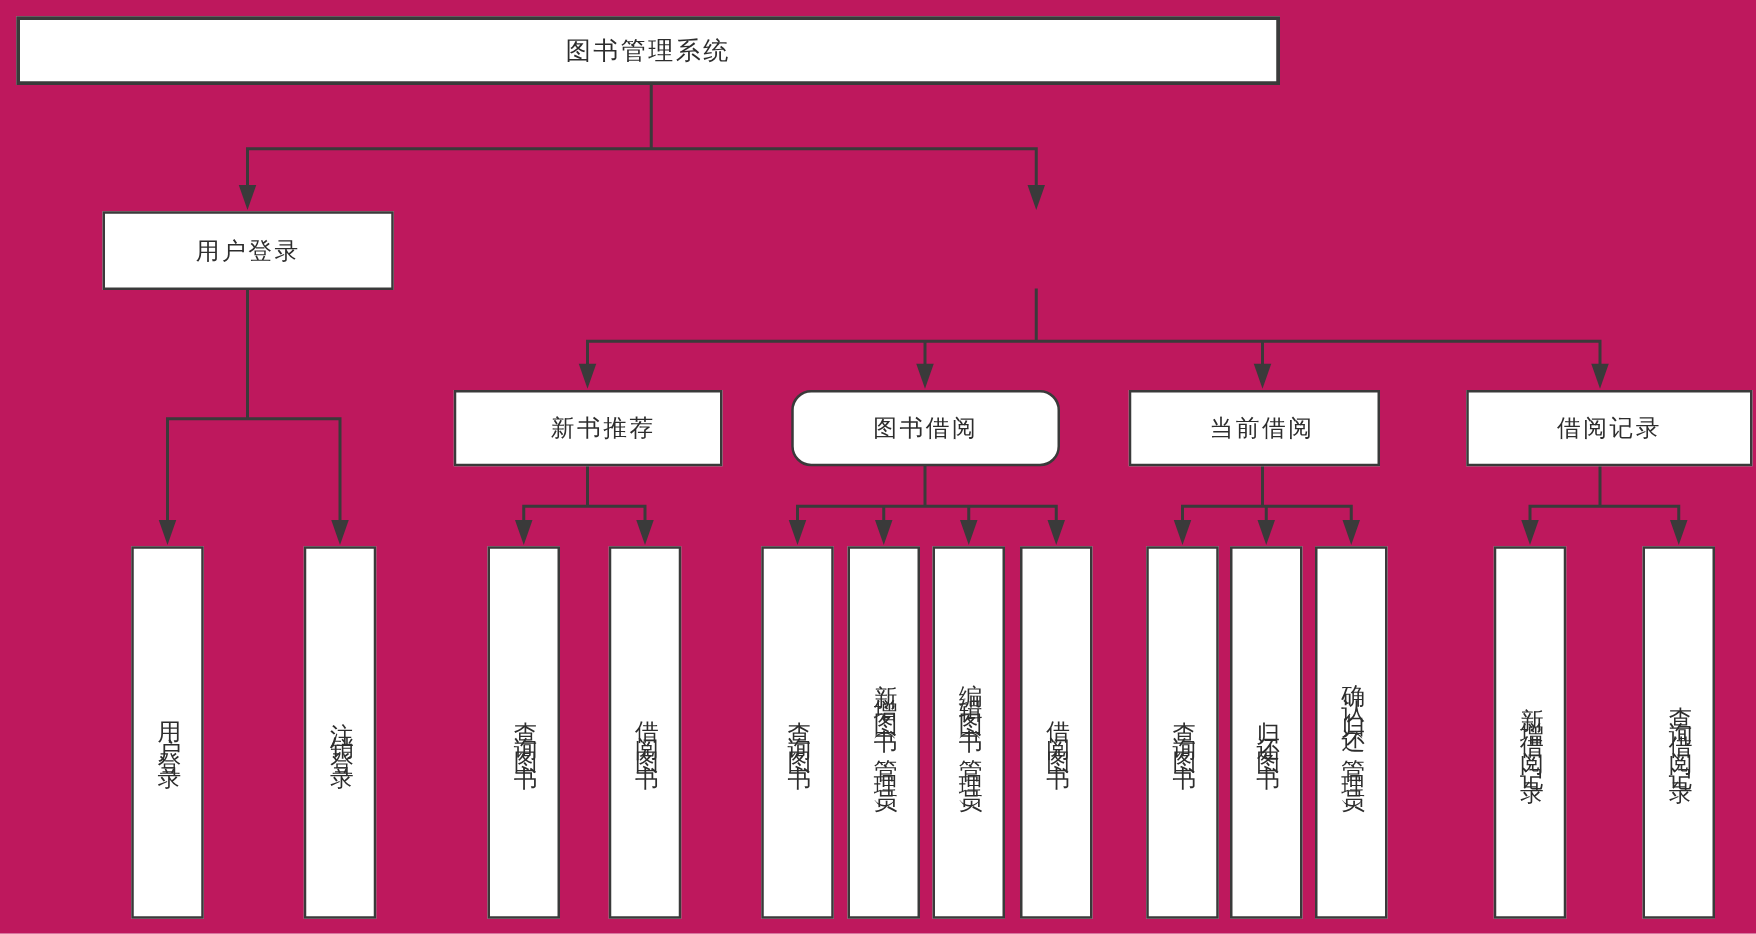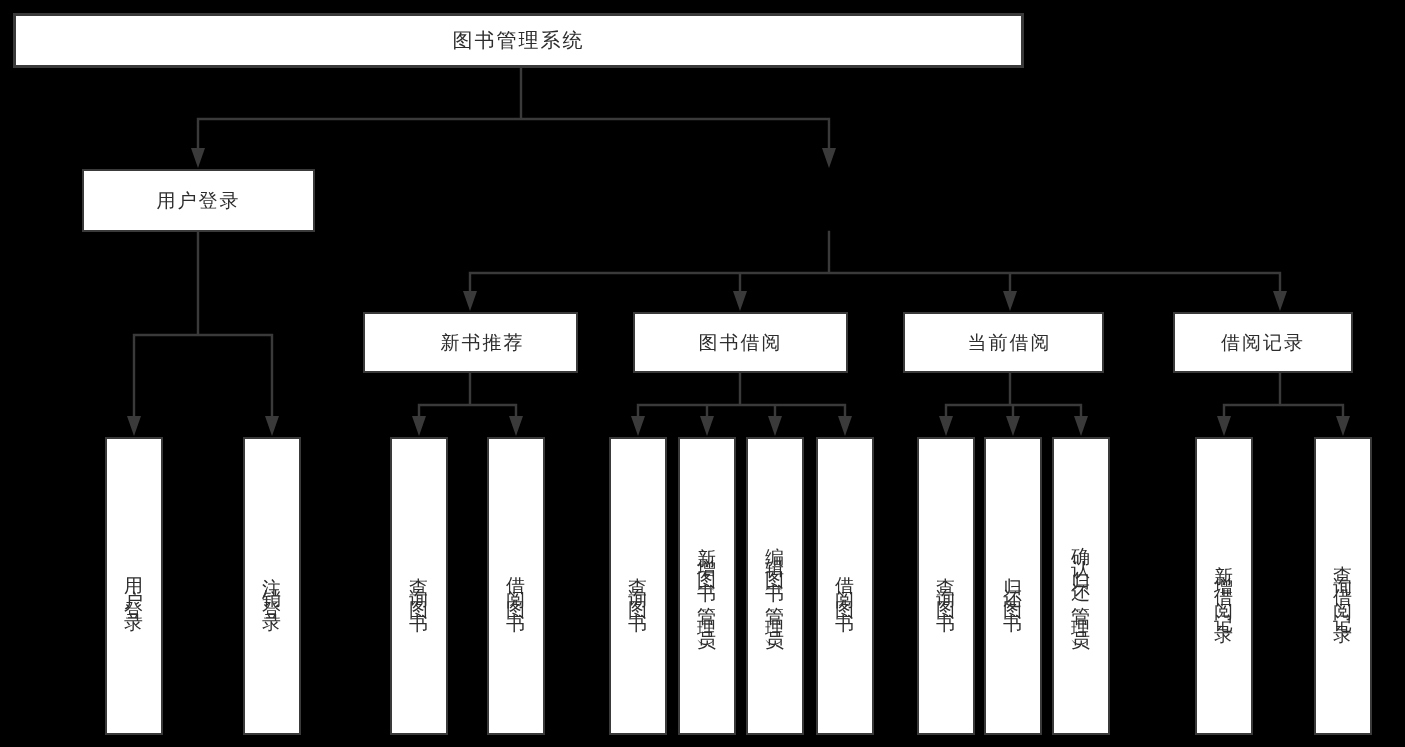--- a/index.html
+++ b/index.html
@@ -5,22 +5,23 @@
   html, body {
     margin: 0;
     padding: 0;
     background: #ffffff;
     font-family: "Liberation Sans", "DejaVu Sans", sans-serif;
   }
   .canvas {
     position: relative;
     width: 1405px;
     height: 747px;
-    background: #000000;
+    background: #be185d;
     overflow: hidden;
+    font-family: Liberation Mono, monospace;
   }
   .connector-layer {
     position: absolute;
     left: 0; top: 0;
     width: 1405px;
     height: 747px;
     z-index: 1;
   }
   .box {
     position: absolute;
@@ -106,27 +107,27 @@
     <span>图书管理系统</span>
   </div>
 
   <div class="box hbox" style="left:82px; top:169px; width:233px; height:63px;">
     <span>用户登录</span>
   </div>
 
   <div class="box hbox" style="left:363px; top:312px; width:215px; height:61px;padding-left:24px;">
     <span>新书推荐</span>
   </div>
-  <div class="box hbox" style="left:633px; top:312px; width:215px; height:61px;">
+  <div class="box hbox" style="left:633px; top:312px; width:215px; height:61px;border-radius:16px;">
     <span>图书借阅</span>
   </div>
   <div class="box hbox" style="left:903px; top:312px; width:201px; height:61px;padding-left:12px;">
     <span>当前借阅</span>
   </div>
-  <div class="box hbox" style="left:1173px; top:312px; width:180px; height:61px;text-align:center;">
+  <div class="box hbox" style="left:1173px; top:312px; width:229px; height:61px;text-align:center;">
     <span>借阅记录</span>
   </div>
 
   <div class="box leaf" style="left:105px;">
     <span class="vtext">用户登录</span>
   </div>
   <div class="box leaf" style="left:243px;">
     <span class="vtext">注销登录</span>
   </div>
 

